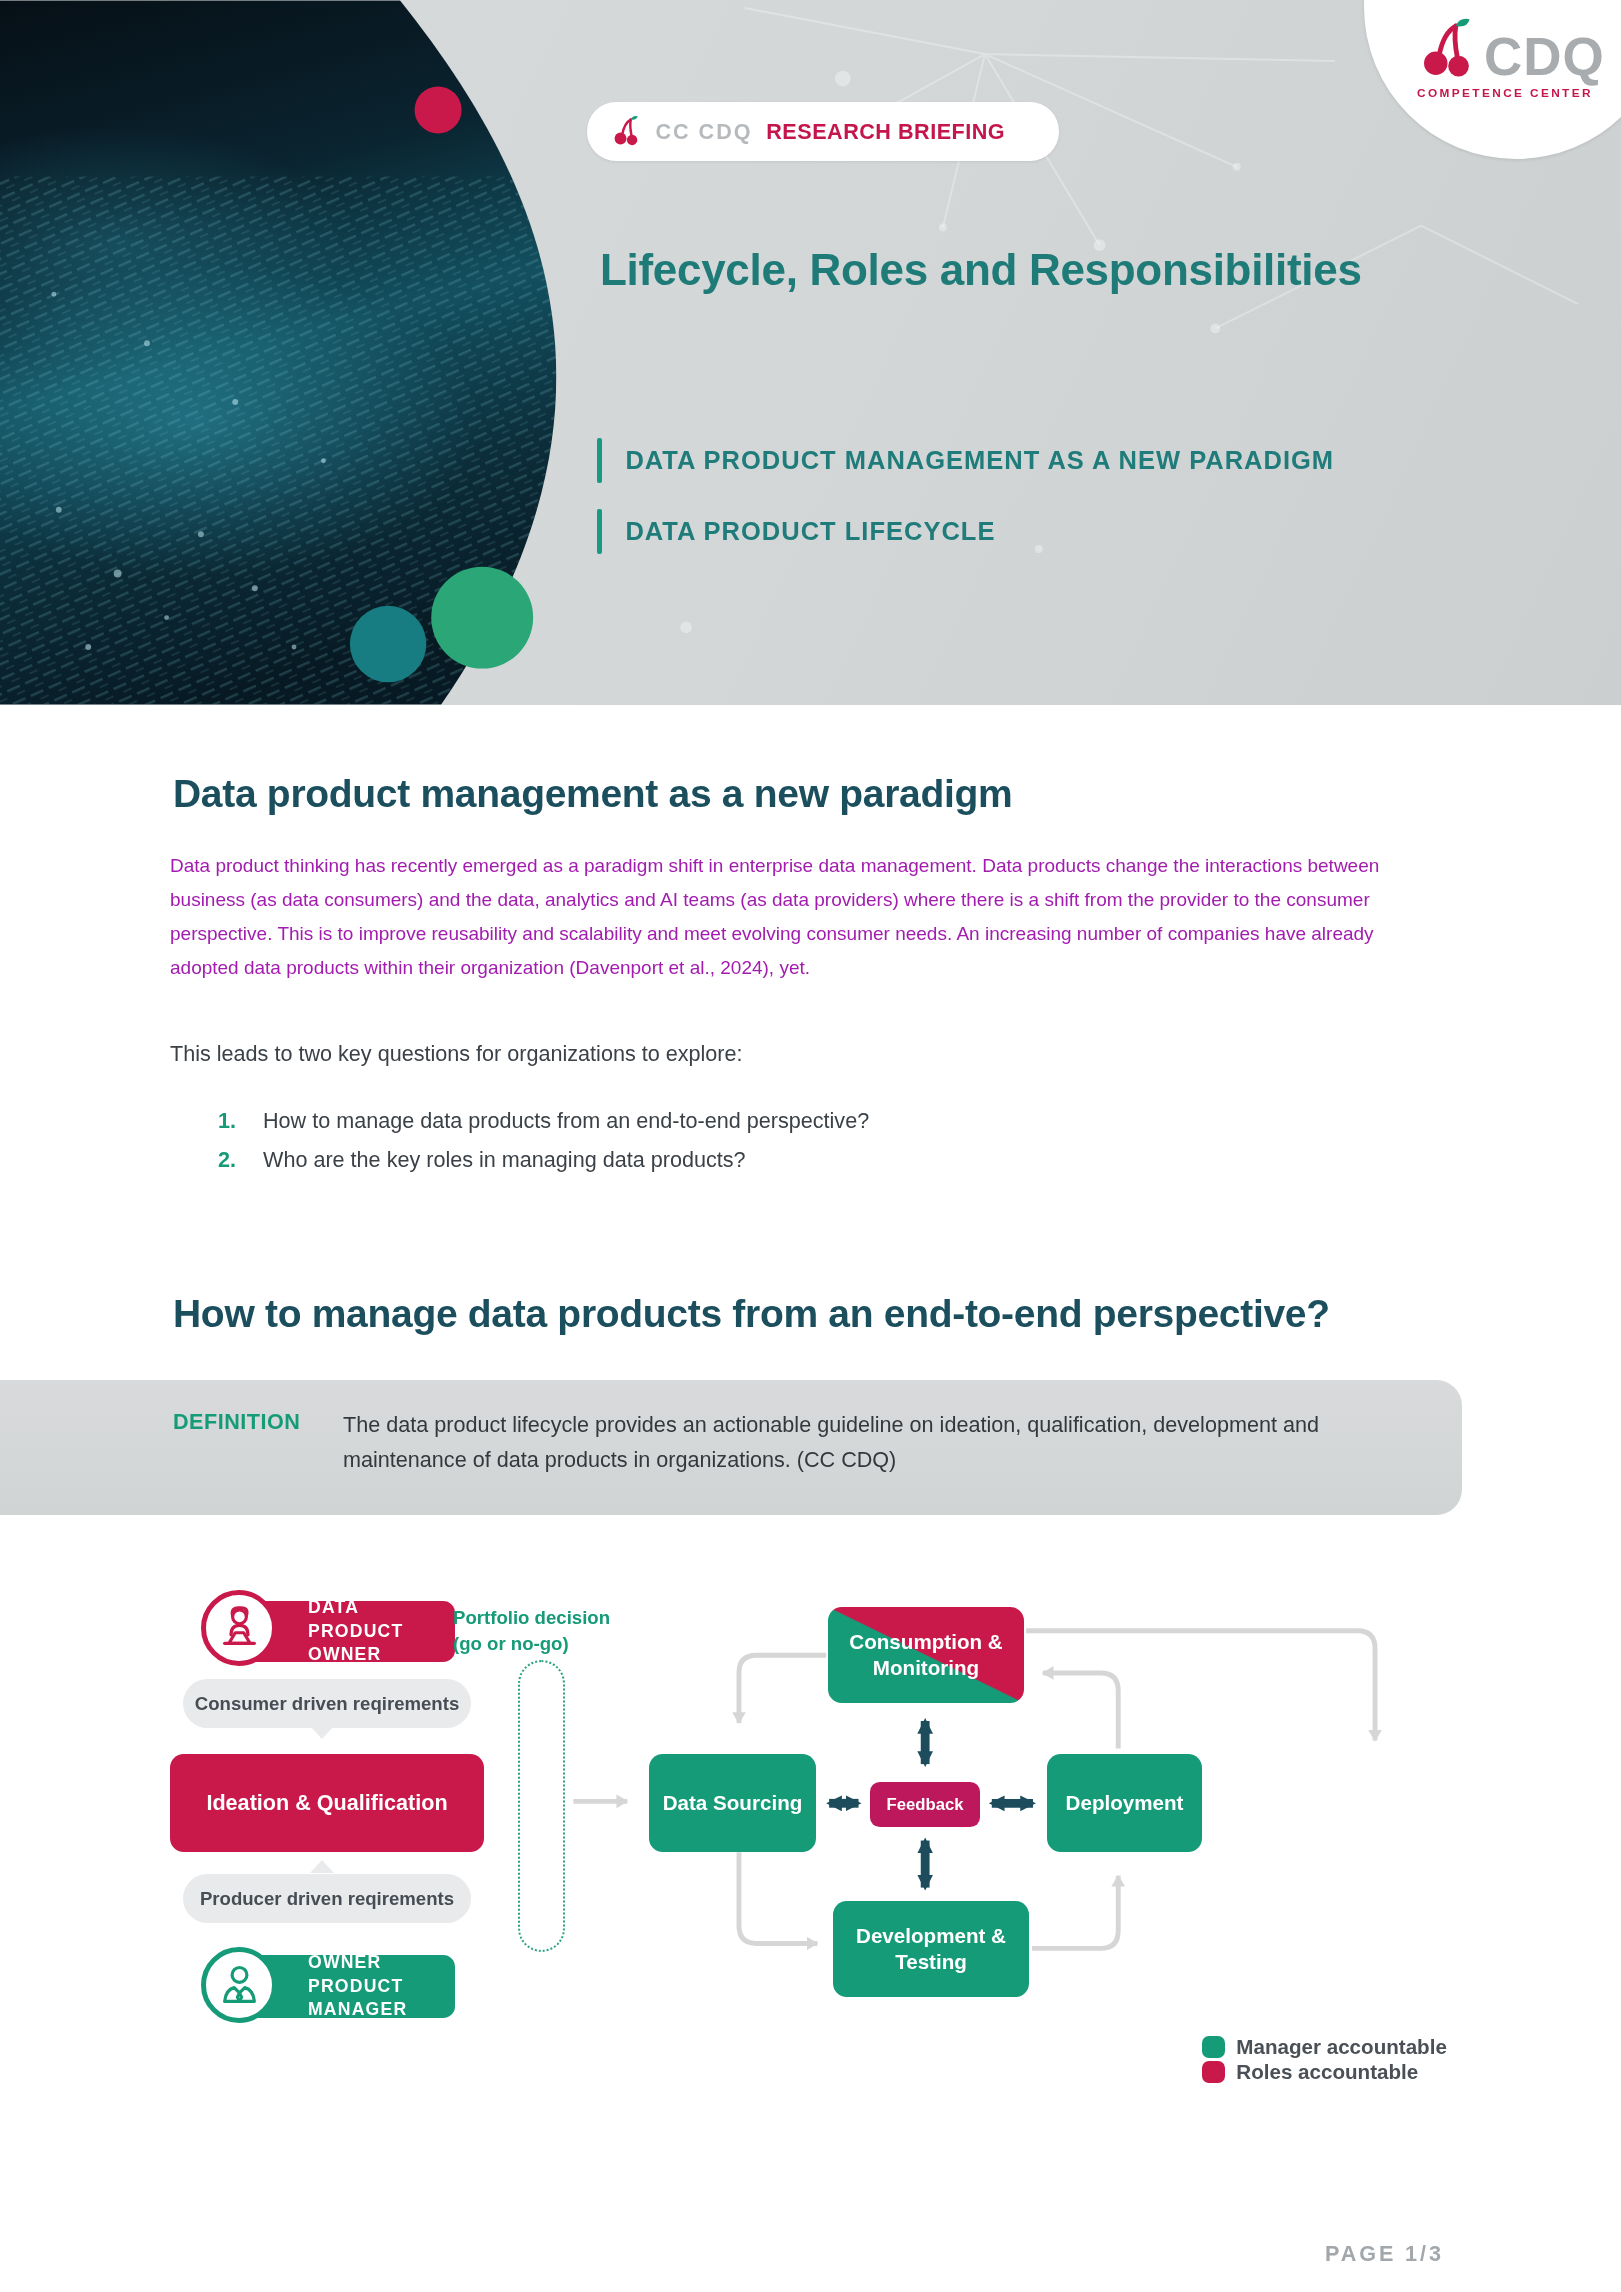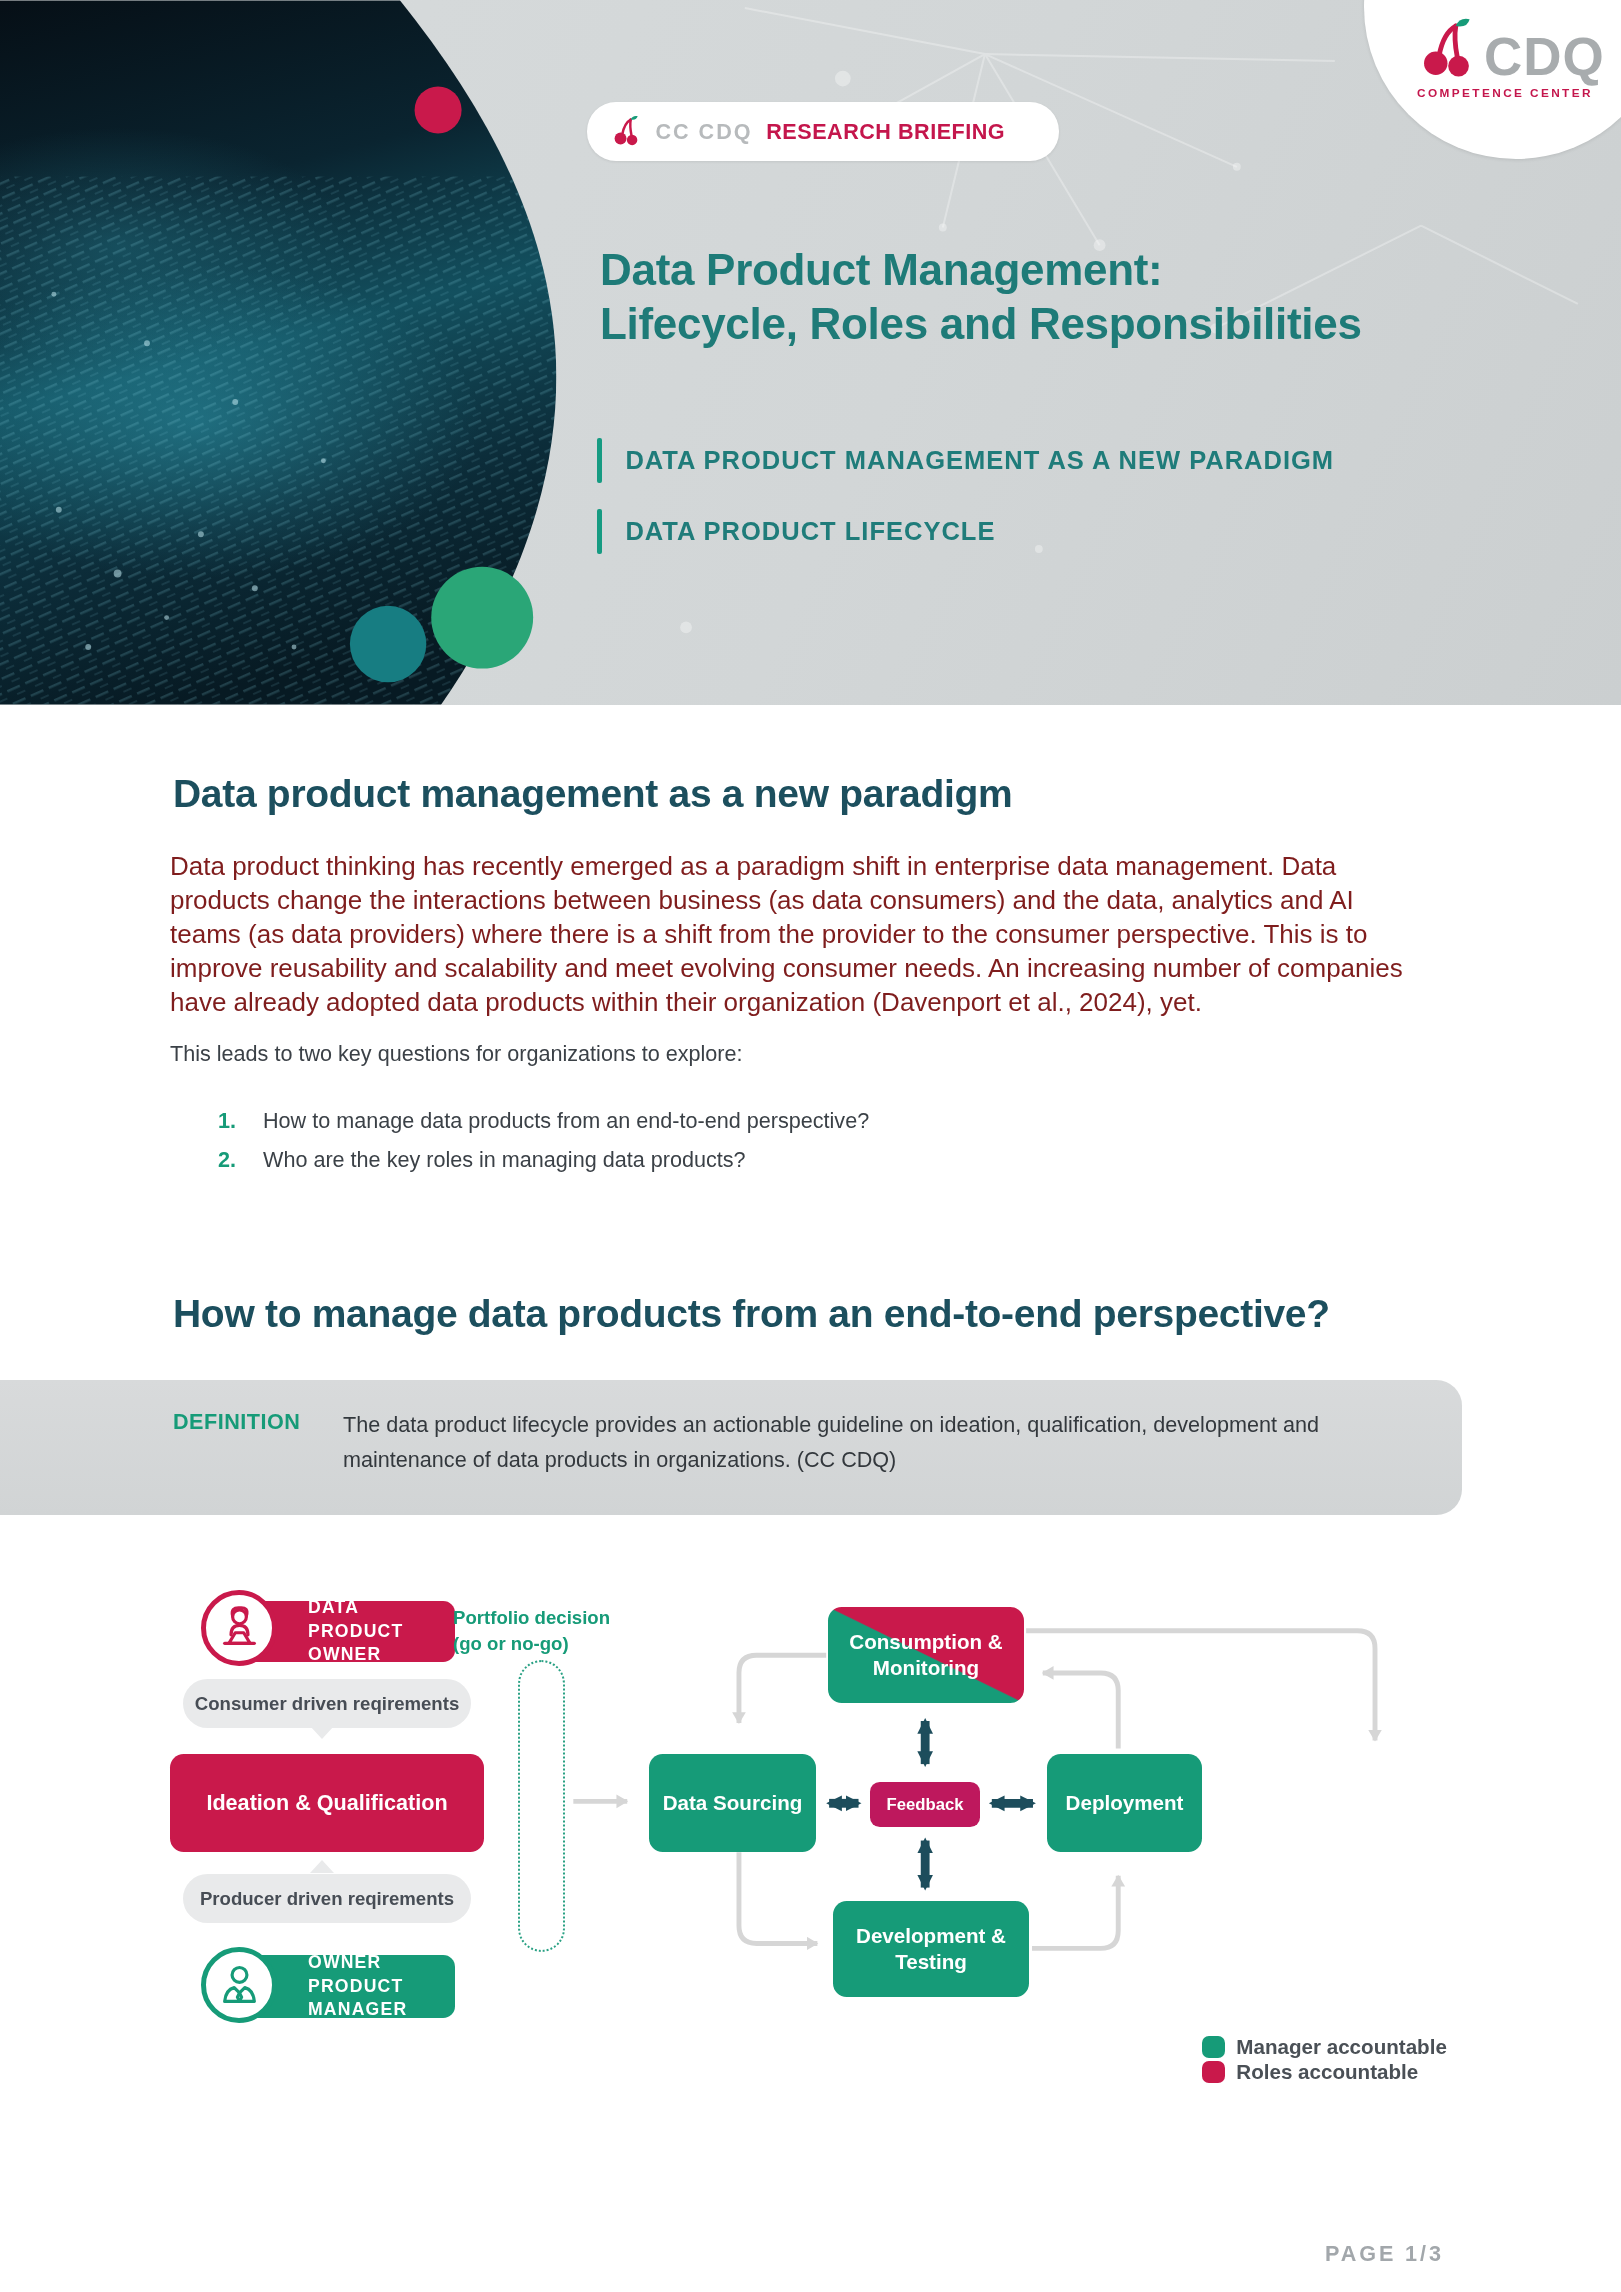--- a/index.html
+++ b/index.html
@@ -30,21 +30,21 @@
   .hbullet{position:absolute;left:597px;display:flex;align-items:center;height:47px;}
   .hbullet .bar{width:4.9px;height:45px;background:#169b82;border-radius:2px;flex:none;}
   .hbullet .blabel{margin-left:23.5px;font-size:25.5px;font-weight:bold;color:#1f7c7a;letter-spacing:1px;white-space:nowrap;}
   #bullet-0{top:437px;} #bullet-1{top:508px;} #bullet-2{top:578px;}
 
   
   .h2{position:absolute;font-size:39px;font-weight:bold;color:#1c4f5e;letter-spacing:-0.3px;}
   #h2-paradigm{left:173px;top:772px;}
   #h2-lifecycle{left:173px;top:1292px;}
 
-  .para{position:absolute;left:170px;top:849px;width:1255px;font-size:26px;line-height:34px;color:#7f1d1d;}
+  .para{position:absolute;left:170px;top:849px;width:1255px;font-size:19px;line-height:34px;color:#a21caf;}
   .qintro{position:absolute;left:170px;top:1041px;font-size:21.6px;color:#3b4147;}
   .qlist{position:absolute;left:218px;top:1106px;font-size:21.6px;color:#3b4147;}
   .qrow{display:flex;margin-bottom:8.8px;line-height:30px;}
   .qrow .num{width:45px;font-weight:bold;color:#169b78;flex:none;}
 
   .defbox{position:absolute;left:0;top:1380px;width:1462px;height:135px;
           background:linear-gradient(180deg,#d8dadb 0%,#d1d4d5 100%);border-radius:0 25.5px 25.5px 0;}
   .def-label{position:absolute;left:173px;top:1409px;font-size:21.6px;font-weight:bold;color:#169b78;letter-spacing:0.5px;}
   .def-text{position:absolute;left:343px;top:1407px;width:1068px;font-size:21.6px;line-height:35px;color:#33383d;}
 
@@ -187,21 +187,20 @@
       <path d="M38,58 Q44,26 62,16" stroke="#c9194b" stroke-width="7" fill="none" stroke-linecap="round"></path>
       <path d="M64,60 Q59,34 62,16" stroke="#c9194b" stroke-width="7" fill="none" stroke-linecap="round"></path>
       <path d="M62,16 q5,-13 20,-10 q-3,13 -20,10" fill="#169b78"></path>
       <circle cx="33" cy="70" r="17" fill="#c9194b"></circle>
       <circle cx="66" cy="74" r="15" fill="#c9194b"></circle>
     </svg>
     <div class="logo-name">CDQ</div>
     <div class="logo-sub">COMPETENCE CENTER</div>
 
     <div class="hero-title">
-      <div>Data Product Management:</div>
       <div>Lifecycle, Roles and Responsibilities</div>
     </div>
 
     <div class="hbullet" id="bullet-0">
       <div class="bar"></div>
       <div class="blabel">DATA PRODUCT MANAGEMENT AS A NEW PARADIGM</div>
     </div>
     <div class="hbullet" id="bullet-1">
       <div class="bar"></div>
       <div class="blabel">DATA PRODUCT LIFECYCLE</div>

